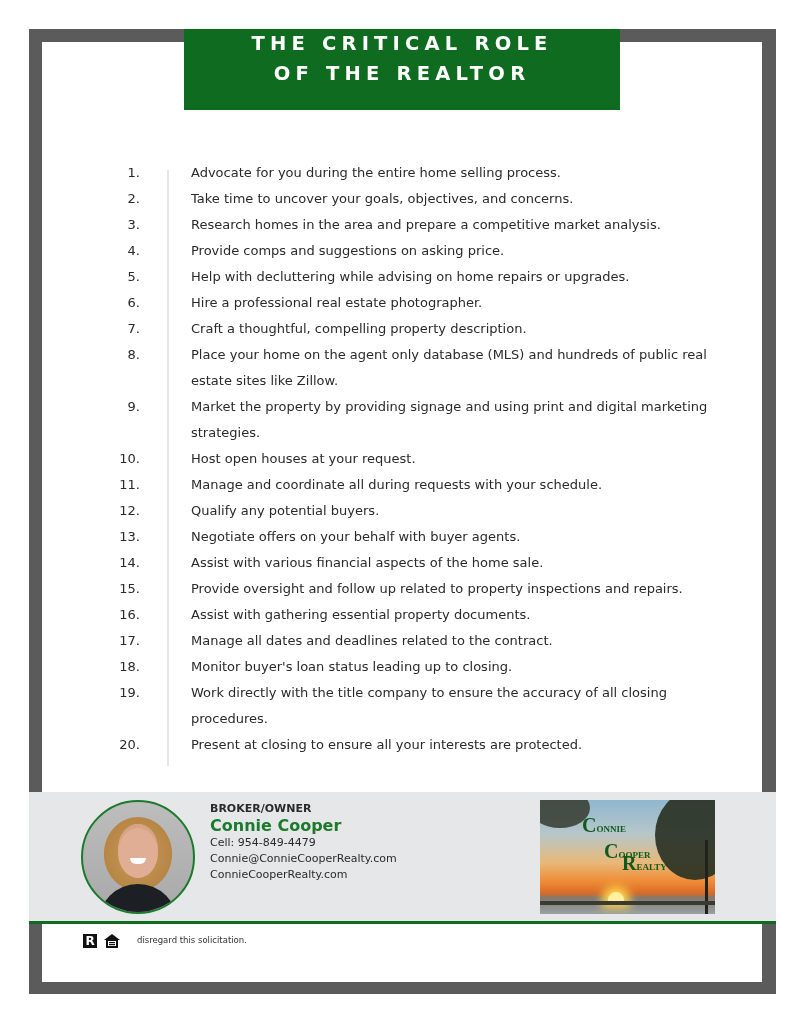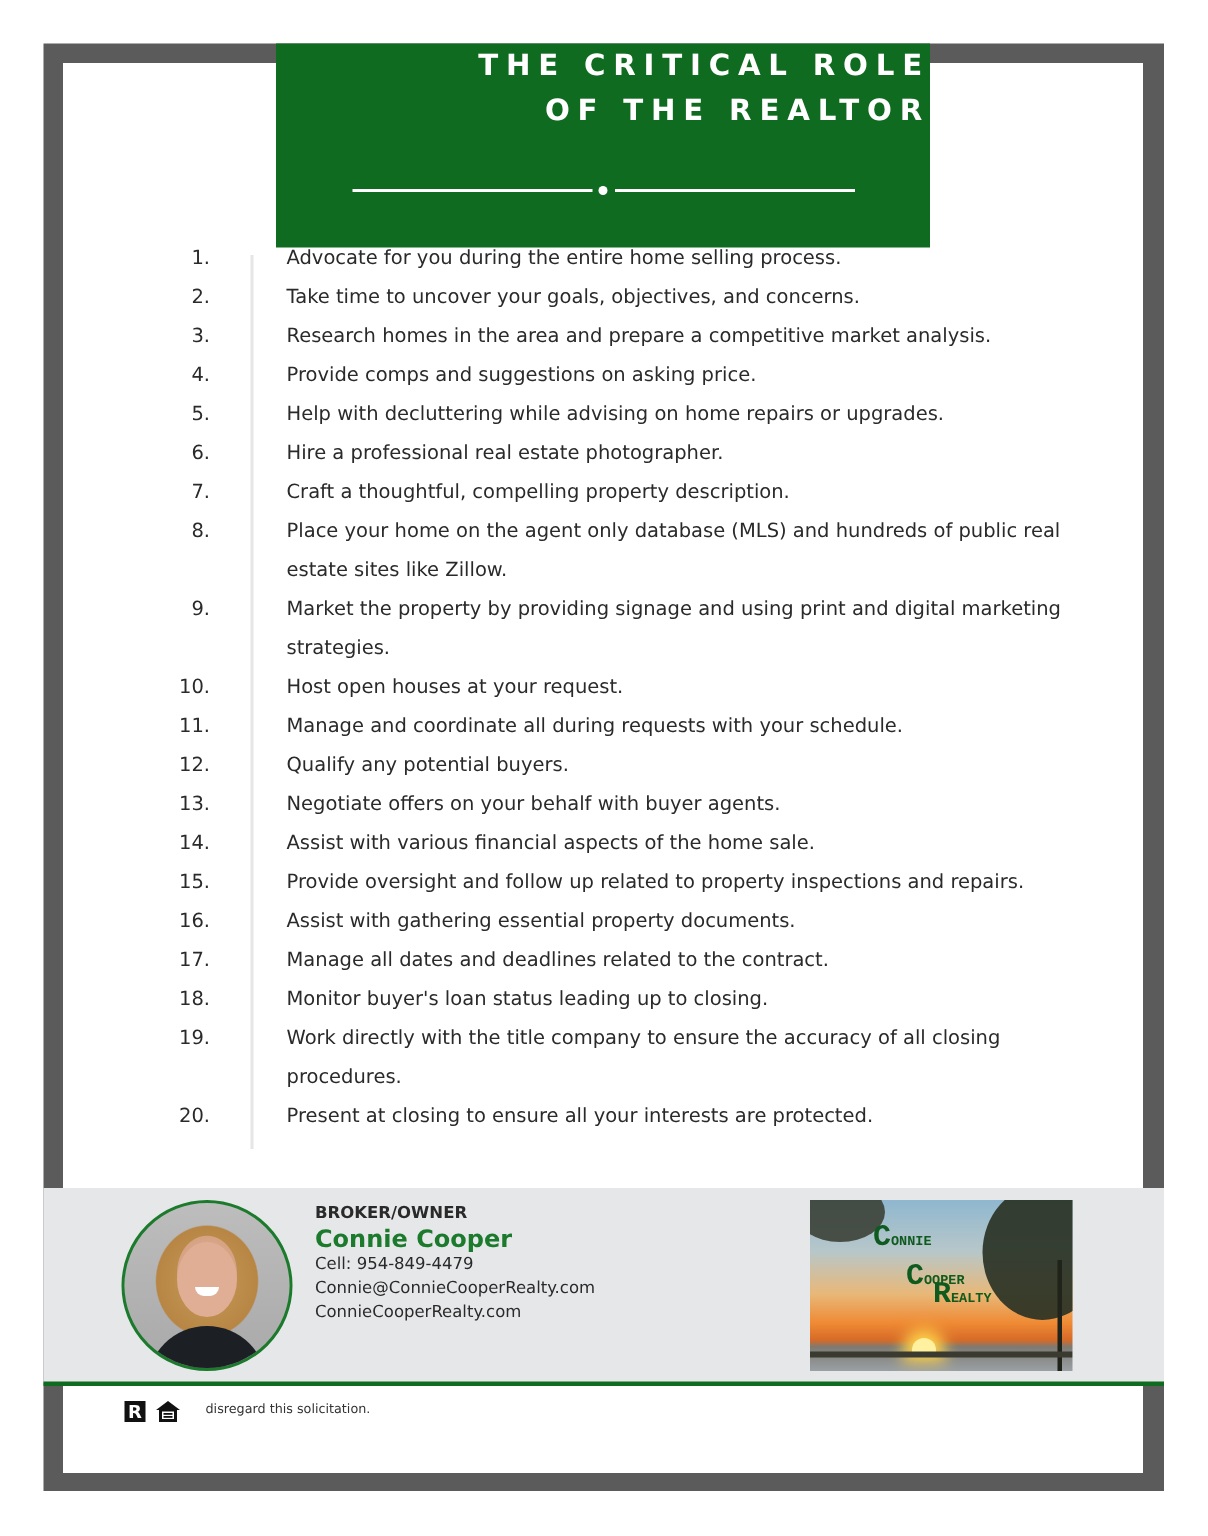--- a/index.html
+++ b/index.html
@@ -9,22 +9,22 @@
   }
   .frame {
     position: absolute; left: 29px; top: 29px; width: 747px; height: 965px;
     background: #5b5b5b;
   }
   .frame-inner {
     position: absolute; left: 42px; top: 42px; width: 720px; height: 940px;
     background: #ffffff;
   }
   .header-box {
-    position: absolute; left: 184px; top: 29px; width: 436px; height: 136px;
-    background: #0f6b1f; color: #ffffff; text-align: right;
+    position: absolute; left: 184px; top: 29px; width: 436px; height: 81px;
+    background: #0f6b1f; color: #ffffff; text-align: center;
   }
   .header-title {
     position: absolute; left: 0; right: 0; top: 60px; margin: 0;
     font-family: "DejaVu Sans", sans-serif; font-weight: bold;
     font-size: 19.5px; letter-spacing: 5.2px; line-height: 30px;
   }
   .header-title .l1 { display: block; position: absolute; left: 0; right: 0; top: -60px; }
   .header-rule { position: absolute; top: 97px; height: 2px; background: #ffffff; }
   .header-rule.left { left: 51px; width: 160px; }
   .header-rule.right { left: 226px; width: 160px; }
@@ -59,21 +59,21 @@
 
   .logo {
     position: absolute; left: 540px; top: 800px; width: 175px; height: 114px; overflow: hidden;
     background: linear-gradient(180deg, #8fb7cf 0%, #b7c7c9 30%, #e8b878 55%, #ef8a34 72%, #d66a28 82%, #7d7a72 86%, #9aa0a4 100%);
   }
   .logo .sun { position: absolute; left: 68px; top: 92px; width: 16px; height: 10px; border-radius: 8px 8px 0 0; background: #fff1a0; box-shadow: 0 0 10px 6px #ffd24a; }
   .logo .shore { position: absolute; left: 0; top: 101px; width: 175px; height: 4px; background: #3a3a30; }
   .logo .tree-trunk { position: absolute; left: 165px; top: 40px; width: 3px; height: 74px; background: #1f2319; }
   .logo .tree-top { position: absolute; left: 115px; top: -10px; width: 80px; height: 90px; border-radius: 50%; background: #2a3225; opacity: 0.92; }
   .logo .palm { position: absolute; left: -10px; top: -12px; width: 60px; height: 40px; border-radius: 50%; background: #353a2e; opacity: 0.85; }
-  .logo .word { position: absolute; font-family: Liberation Mono, monospace; color: #0f5a1e; font-weight: bold; font-size: 9px; }
+  .logo .word { position: absolute; font-family: Liberation Serif, serif; color: #0f5a1e; font-weight: bold; font-size: 9px; }
   .logo .word b { font-size: 20px; }
   .logo .w1 { left: 42px; top: 14px; }
   .logo .w2 { left: 64px; top: 40px; }
   .logo .w3 { left: 82px; top: 52px; }
 
   .legal-icons { position: absolute; left: 83px; top: 934px; }
   .icon-realtor { position: absolute; left: 0; top: 0; width: 14px; height: 14px; background: #111; color: #fff; font-weight: bold; font-size: 12px; line-height: 14px; text-align: center; font-family: "DejaVu Sans", sans-serif; }
   .icon-eho { position: absolute; left: 21px; top: 0; width: 16px; height: 14px; }
   .disclaimer { position: absolute; left: 137px; top: 934px; font-size: 8.5px; line-height: 13px; color: #333; width: 300px; }
 </style>

